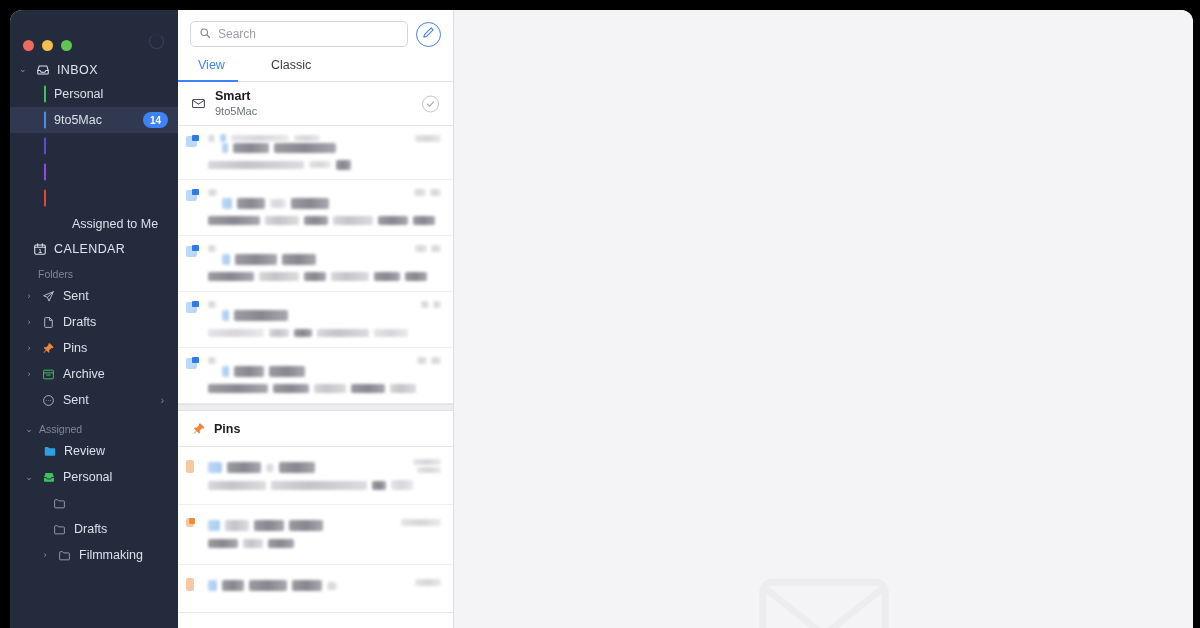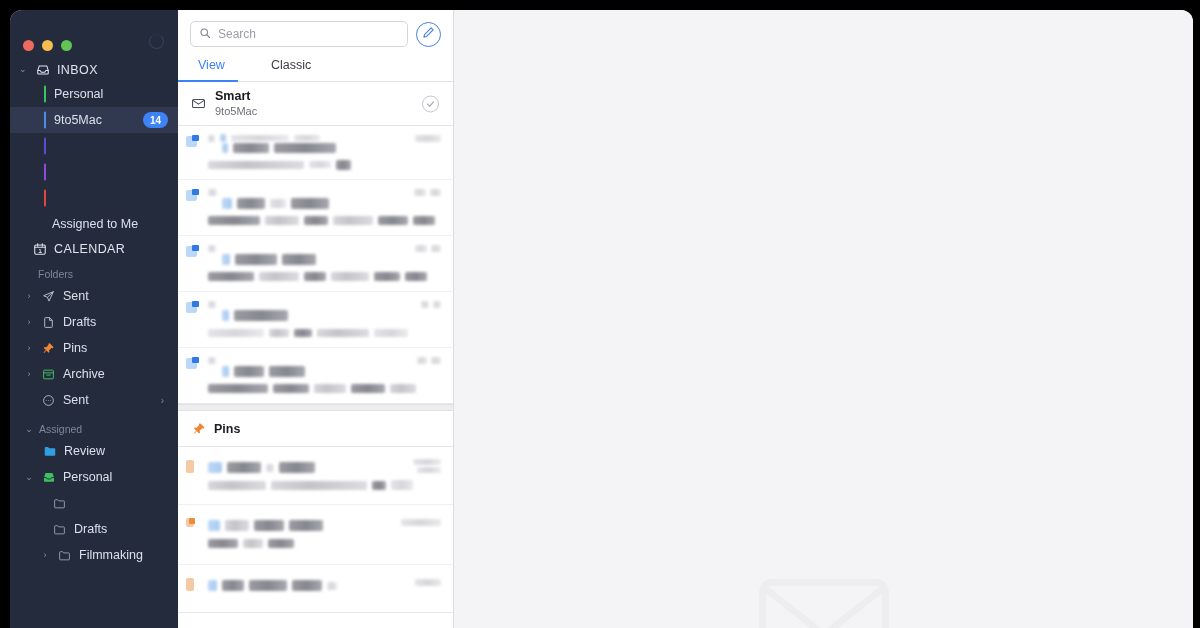--- a/index.html
+++ b/index.html
@@ -78,21 +78,21 @@
   .badge {
     position: absolute; right: 10px; top: 50%;
     transform: translateY(-50%);
     background: #3d82f6; color: #fff;
     font-size: 10px; font-weight: bold;
     border-radius: 9px; padding: 1.5px 7px;
     line-height: 1.3;
   }
   .plain-row {
     height: 26px; display:flex; align-items:center;
-    padding-left: 42px; color:#dbe0ea; font-size:12.5px;
+    padding-left: 62px; color:#dbe0ea; font-size:12.5px;
   }
 
   .group-label {
     padding: 8px 0 3px 28px;
     font-size: 10.5px;
     color: #7e879c;
   }
   .group-label-c {
     display:flex; align-items:center; gap:5px;
     padding: 10px 0 3px 14px;

